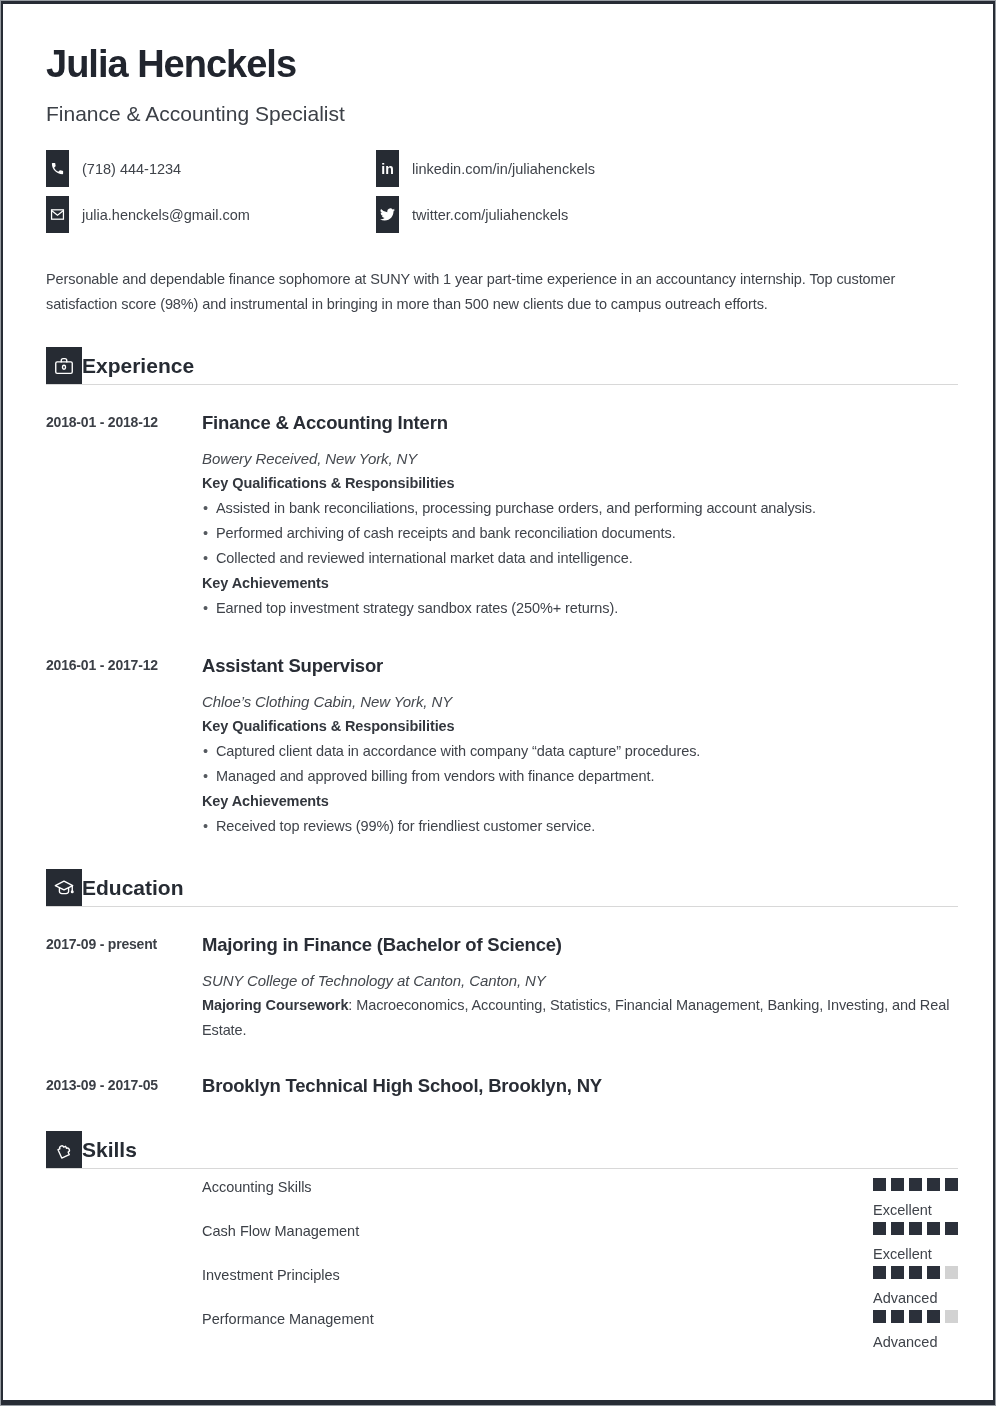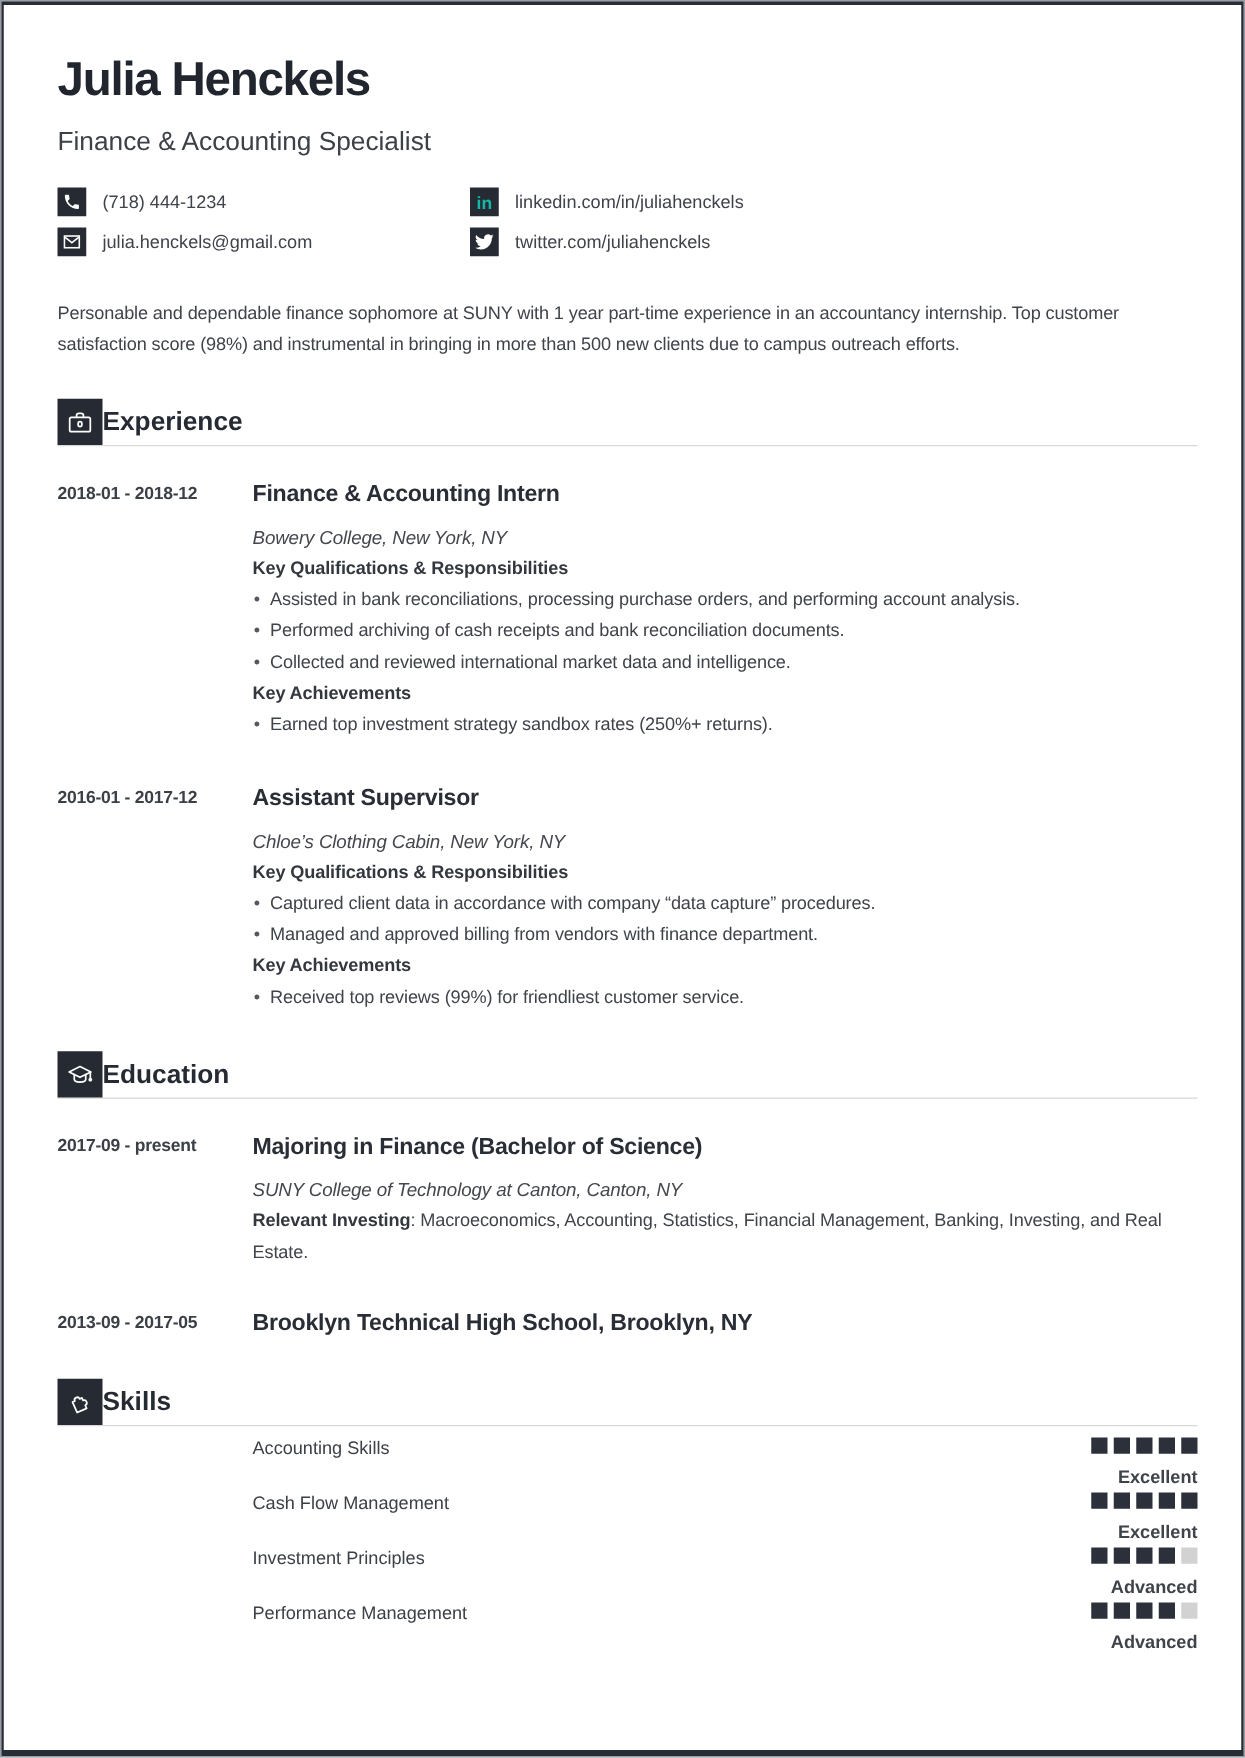--- a/index.html
+++ b/index.html
@@ -10,21 +10,21 @@
     border:2px solid #272c35; border-top-width:3px; border-bottom-width:5px;
     outline:1px solid #989da3;
     padding:37px 35px 0 43px; overflow:hidden;
   }
   
   .name { margin:0; font-size:38px; line-height:46px; font-weight:bold;
           letter-spacing:-1px; color:#21252e; }
   .job-title { margin-top:15px; font-size:21px; color:#3c4047; }
   .contacts { margin-top:24px; display:grid; grid-template-columns:330px 1fr; row-gap:9px; }
   .contact { display:flex; align-items:center; gap:13px; font-size:14.5px; color:#3f434a; }
-  .cicon { flex:0 0 23px; width:23px; height:23px; background:#262b33; color:#14b8a6;
+  .cicon { flex:0 0 23px; width:23px; height:37px; background:#262b33; color:#ffffff;
            display:flex; align-items:center; justify-content:center; }
   .cicon svg { width:15px; height:15px; }
   .cicon .in-glyph { font-size:14px; font-weight:bold; line-height:1; }
   
   .summary { margin-top:34px; font-size:14.5px; line-height:25px; color:#3f434a;
              letter-spacing:-0.1px; }
   
   .section-head { margin-top:30px; display:flex; align-items:center; 
                   border-bottom:1px solid #d8d8d8; }
   .sicon { width:36px; height:37px; background:#262b33; display:flex;
@@ -43,21 +43,21 @@
   .subhead { font-weight:bold; line-height:25px; color:#33373e; }
   ul.bullets { margin:0; padding:0; list-style:none; }
   ul.bullets li { position:relative; padding-left:14px; line-height:25px; }
   ul.bullets li::before { content:"\2022"; position:absolute; left:1px; top:0; color:#55595f; }
   .line { margin:0; line-height:25px; }
   .line b { color:#33373e; }
   
   .skill-row { margin-left:156px; margin-top:3px; display:flex;
                justify-content:space-between; align-items:flex-start; }
   .skill-name { font-size:14.5px; color:#3c4047; padding-top:1px; }
-  .skill-rating { text-align:right;font-weight:bold; }
+  .skill-rating { text-align:left; }
   .squares { display:flex; gap:5px; justify-content:flex-end; }
   .sq { width:13px; height:13px; background:#d2d2d2; }
   .sq.filled { background:#2b303a; }
   .skill-level { margin-top:10px; font-size:14.5px; color:#3f434a; line-height:18px; }
 </style>
 </head>
 <body>
 
 <div class="page">
 
@@ -108,21 +108,21 @@
         <rect x="10.4" y="11.2" width="3.2" height="4.4" rx="1.6"></rect>
       </svg>
     </span>
     <span class="stitle">Experience</span>
   </div>
 
   <div class="entry">
     <div class="dates">2018-01 - 2018-12</div>
     <div class="ebody">
       <div class="etitle">Finance &amp; Accounting Intern</div>
-      <div class="company">Bowery College, New York, NY</div>
+      <div class="company">Bowery Received, New York, NY</div>
       <div class="subhead">Key Qualifications &amp; Responsibilities</div>
       <ul class="bullets">
         <li>Assisted in bank reconciliations, processing purchase orders, and performing account analysis.</li>
         <li>Performed archiving of cash receipts and bank reconciliation documents.</li>
         <li>Collected and reviewed international market data and intelligence.</li>
       </ul>
       <div class="subhead">Key Achievements</div>
       <ul class="bullets">
         <li>Earned top investment strategy sandbox rates (250%+ returns).</li>
       </ul>
@@ -156,21 +156,21 @@
       </svg>
     </span>
     <span class="stitle">Education</span>
   </div>
 
   <div class="entry">
     <div class="dates">2017-09 - present</div>
     <div class="ebody">
       <div class="etitle">Majoring in Finance (Bachelor of Science)</div>
       <div class="company">SUNY College of Technology at Canton, Canton, NY</div>
-      <p class="line"><b>Relevant Investing</b><span>: Macroeconomics, Accounting, Statistics, Financial Management, Banking, Investing, and Real Estate.</span></p>
+      <p class="line"><b>Majoring Coursework</b><span>: Macroeconomics, Accounting, Statistics, Financial Management, Banking, Investing, and Real Estate.</span></p>
     </div>
   </div>
 
   <div class="entry" style="margin-top:31px;">
     <div class="dates">2013-09 - 2017-05</div>
     <div class="ebody">
       <div class="etitle">Brooklyn Technical High School, Brooklyn, NY</div>
     </div>
   </div>
 

